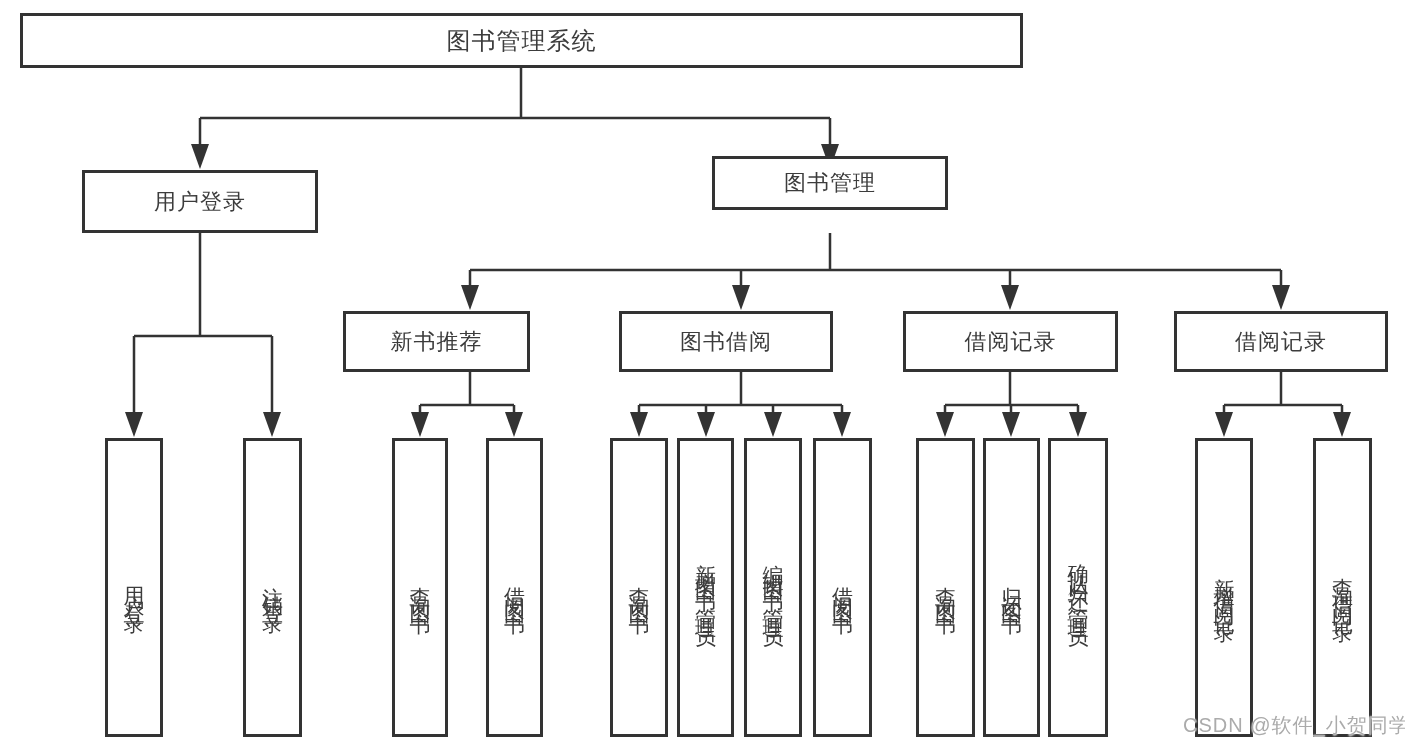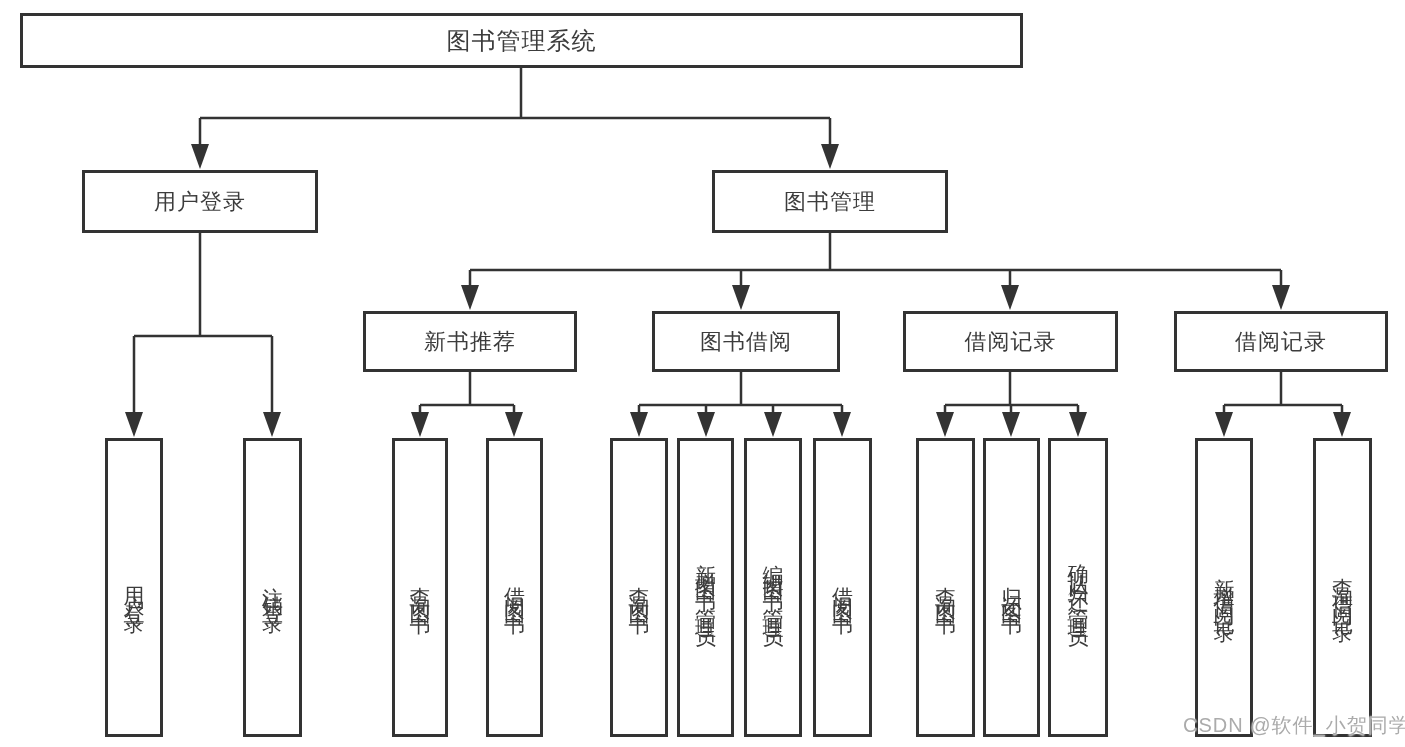--- a/index.html
+++ b/index.html
@@ -86,28 +86,28 @@
     </g>
   </svg>
 
   <div class="box h root" style="left:20px;top:13px;width:1003px;height:55px">
     <span>图书管理系统</span>
   </div>
 
   <div class="box h" style="left:82px;top:170px;width:236px;height:63px">
     <span>用户登录</span>
   </div>
-  <div class="box h" style="left:712px;top:170px;width:236px;height:63px">
+  <div class="box h" style="left:712px;top:156px;width:236px;height:54px">
     <span>图书管理</span>
   </div>
 
-  <div class="box h" style="left:363px;top:311px;width:214px;height:61px">
+  <div class="box h" style="left:343px;top:311px;width:187px;height:61px">
     <span>新书推荐</span>
   </div>
-  <div class="box h" style="left:652px;top:311px;width:188px;height:61px">
+  <div class="box h" style="left:619px;top:311px;width:214px;height:61px">
     <span>图书借阅</span>
   </div>
   <div class="box h" style="left:903px;top:311px;width:215px;height:61px">
     <span>借阅记录</span>
   </div>
   <div class="box h" style="left:1174px;top:311px;width:214px;height:61px">
     <span>借阅记录</span>
   </div>
 
   <div class="box v" style="left:105px;top:438px;width:58px;height:299px">

